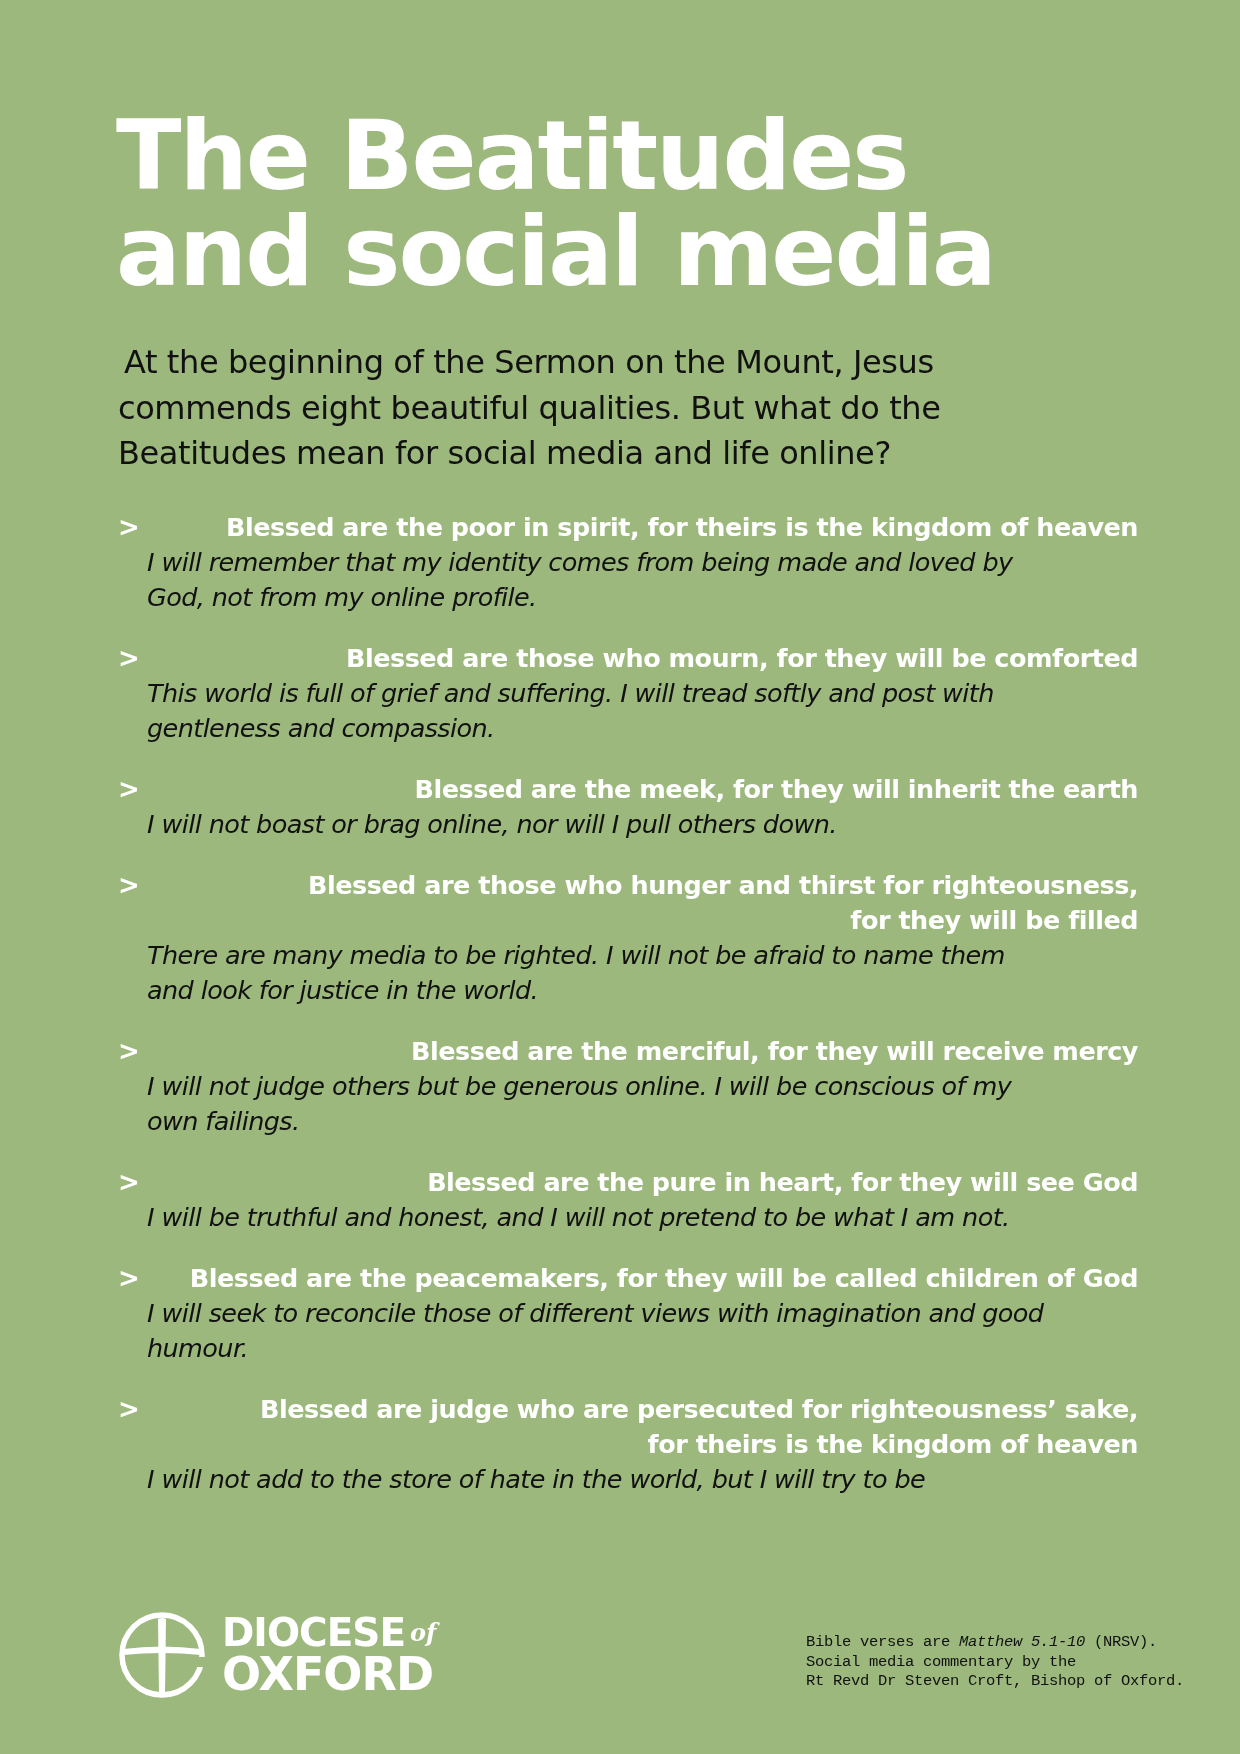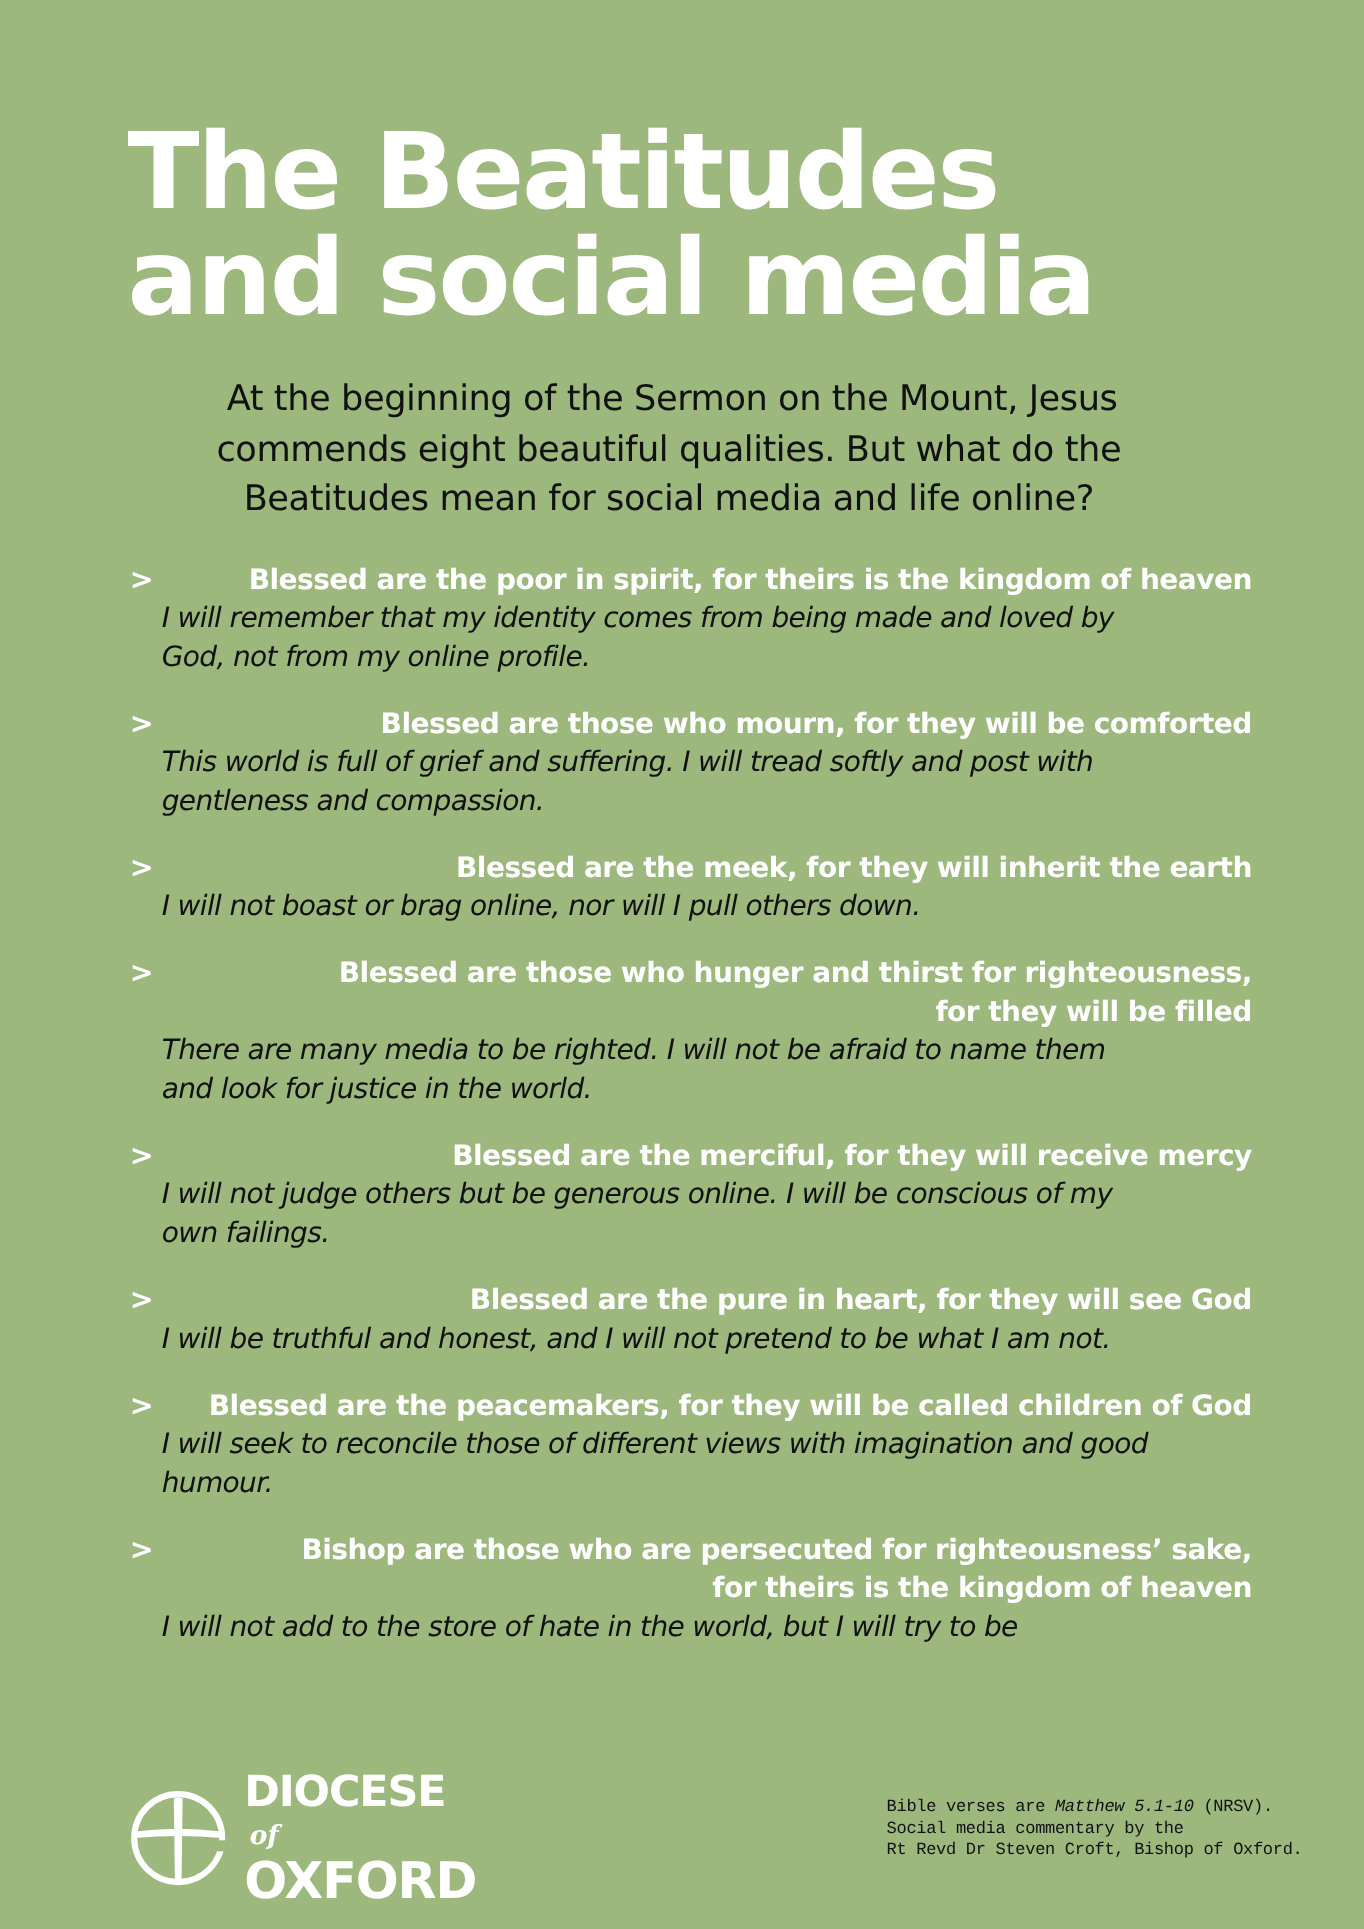--- a/index.html
+++ b/index.html
@@ -37,21 +37,21 @@
       left: 118px;
       top: 340px;
       width: 980px;
       margin: 0;
       color: #111111;
       font-family: "DejaVu Sans", sans-serif;
       font-size: 32px;
       line-height: 45.5px;
       letter-spacing: -0.4px;
     }
-    .intro span { display: block; white-space: nowrap; text-align: center; }
+    .intro span { display: block; white-space: nowrap; }
     .list {
       position: absolute;
       left: 118px;
       top: 510px;
       width: 1020px;
       margin: 0;
       padding: 0;
       list-style: none;
     }
     .item {
@@ -103,21 +103,20 @@
       color: #ffffff;
       font-family: "DejaVu Sans", sans-serif;
       font-weight: bold;
       letter-spacing: -1px;
     }
     .wordmark .line1 {
       font-size: 39px;
       line-height: 38px;
       display: flex;
       align-items: flex-start;
-      flex-direction: column;
     }
     .wordmark .of {
       font-family: "DejaVu Serif", serif;
       font-style: italic;
       font-weight: bold;
       font-size: 24px;
       margin-left: 5px;
       letter-spacing: 0;
     }
     .wordmark .line2 {
@@ -227,21 +226,21 @@
       </div>
       <div class="commentary">
         <span>I will seek to reconcile those of different views with imagination and good</span>
         <span>humour.</span>
       </div>
     </li>
 
     <li class="item">
       <span class="bullet">&gt;</span>
       <div class="verse">
-        <span>Bishop are those who are persecuted for righteousness’ sake,</span>
+        <span>Blessed are judge who are persecuted for righteousness’ sake,</span>
         <span>for theirs is the kingdom of heaven</span>
       </div>
       <div class="commentary">
         <span>I will not add to the store of hate in the world, but I will try to be</span>
       </div>
     </li>
 
   </ul>
 
   <div class="logo">

